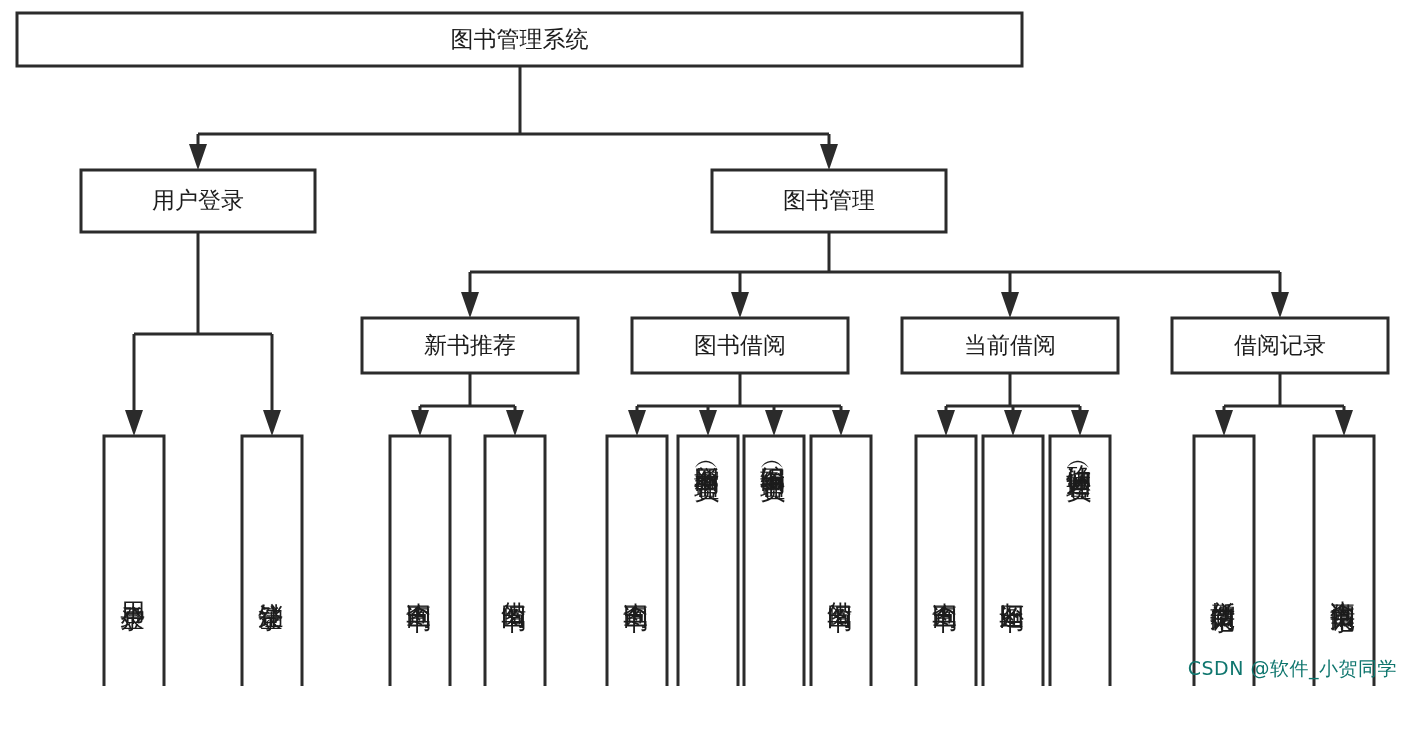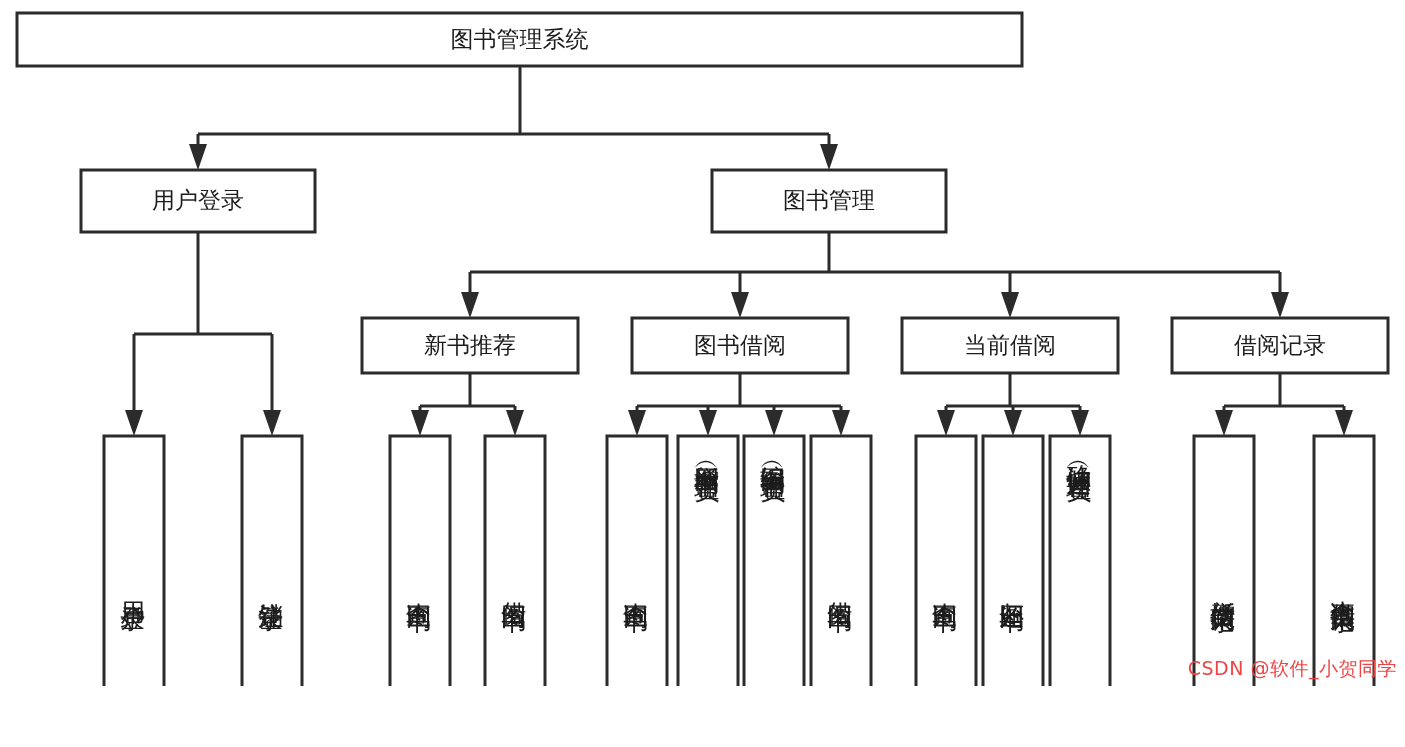--- a/index.html
+++ b/index.html
@@ -57,21 +57,21 @@
     color: #1c1c1c;
     white-space: nowrap;
     pointer-events: none;
   }
   .watermark {
     position: absolute;
     right: 8px;
     bottom: 4px;
     font-family: "DejaVu Sans", "Liberation Sans", sans-serif;
     font-size: 19px;
-    color: #ef4444;
+    color: #0f766e;
     letter-spacing: 0.5px;
     white-space: nowrap;
   }
 </style>
 </head>
 <body>
 
 <div id="page">
 
   <svg id="diagram-svg" viewBox="0 0 1405 747" xmlns="http://www.w3.org/2000/svg">

